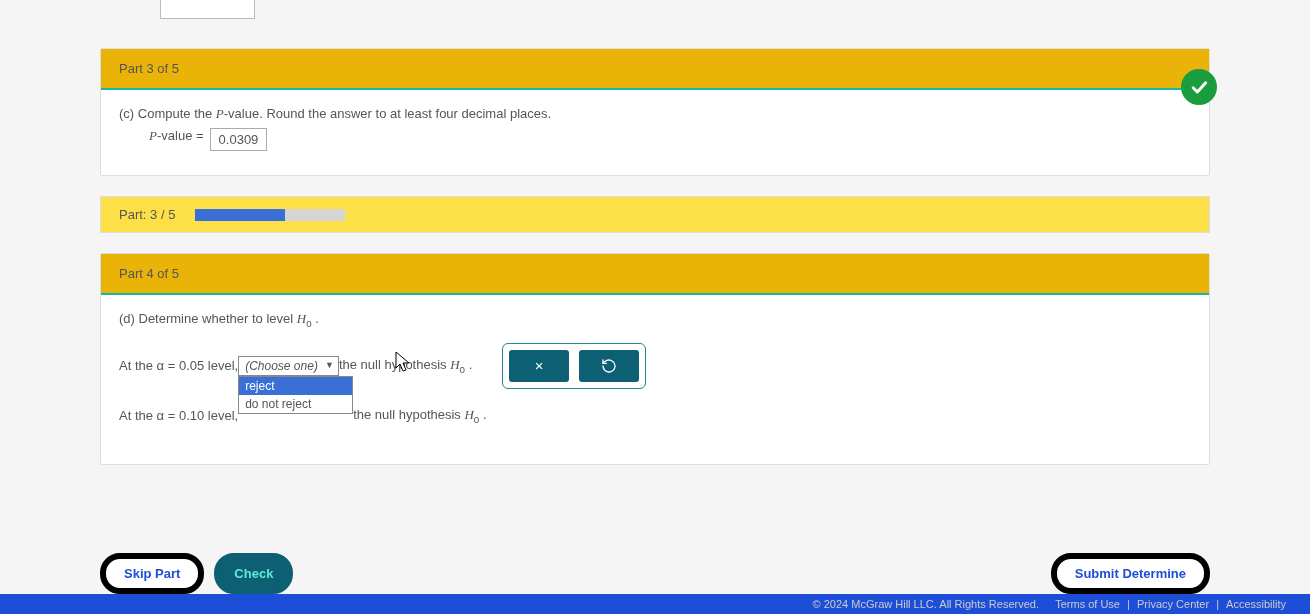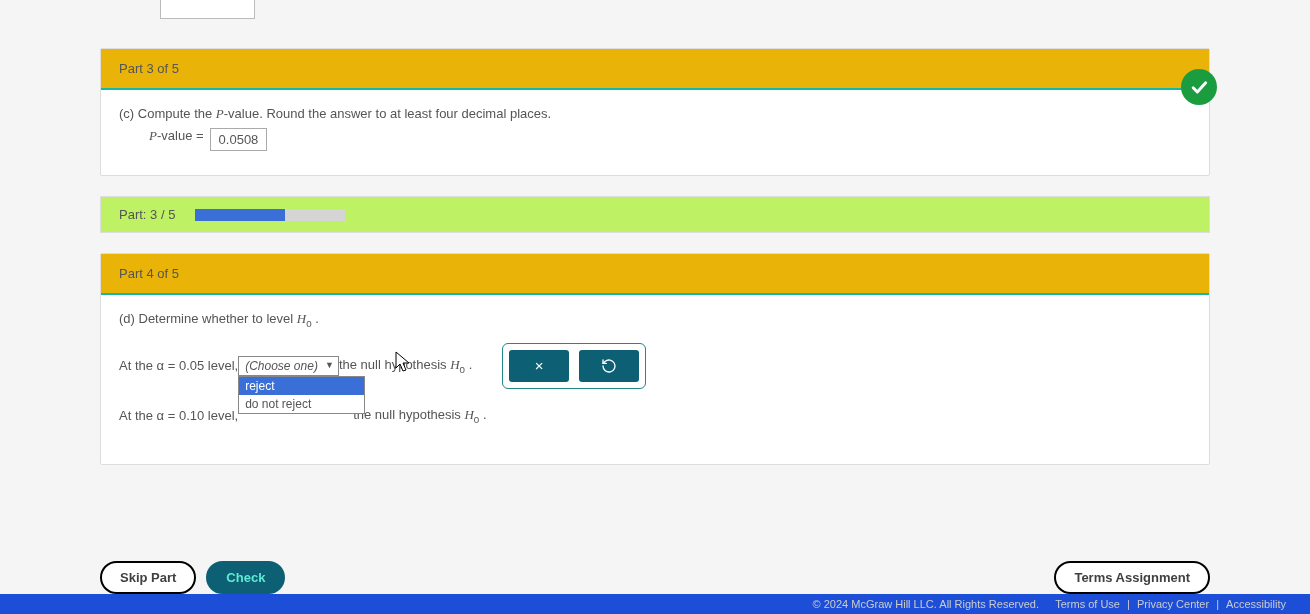--- a/index.html
+++ b/index.html
@@ -66,21 +66,21 @@
       gap: 6px;
     }
     .value-box {
       border: 1px solid #aaa;
       padding: 3px 8px;
       font-size: 13px;
       display: inline-block;
       background: #fff;
     }
     .progress-row {
-      background: #bef264;
+      background: #fde047;
       border: 1px solid #ddd;
       padding: 10px 18px;
       font-size: 13px;
       color: #555;
       display: flex;
       align-items: center;
       gap: 20px;
       margin-bottom: 20px;
     }
     .progress-bar {
@@ -122,21 +122,21 @@
       position: absolute;
       right: 4px;
       top: 3px;
       font-size: 9px;
       color: #555;
     }
     .dropdown-menu {
       position: absolute;
       top: 100%;
       left: 0;
-      width: 127px;
+      width: 115px;
       border: 1px solid #888;
       background: #fff;
       z-index: 10;
       font-size: 12px;
     }
     .dropdown-option {
       padding: 2px 6px;
       cursor: pointer;
     }
     .dropdown-option.selected {
@@ -174,22 +174,22 @@
     .footer-bar {
       position: absolute;
       bottom: 20px;
       left: 100px;
       right: 100px;
       display: flex;
       justify-content: space-between;
       align-items: center;
     }
     .btn-outline {
-      border: 2px solid #000000;
-      color: #404040;
+      border: 6px solid #000000;
+      color: #1d4ed8;
       background: #fff;
       padding: 7px 18px;
       border-radius: 20px;
       font-size: 13px;
       font-weight: bold;
       cursor: pointer;
     }
     .btn-solid {
       border: 2px solid #0d6073;
       color: #5eead4;
@@ -233,21 +233,21 @@
       <svg viewBox="0 0 24 24" fill="none" stroke="#fff" stroke-width="3.5" stroke-linecap="round" stroke-linejoin="round">
           <polyline points="5 13 10 18 20 7"></polyline>
         </svg>
     </div>
     <div class="panel-body">
       <div>
         <span>(c) Compute the </span><span class="math-i">P</span><span>-value. Round the answer to at least four decimal places.</span>
       </div>
       <div class="pvalue-row">
         <span><span class="math-i">P</span><span>-value =</span></span>
-        <span class="value-box">0.0508</span>
+        <span class="value-box">0.0309</span>
       </div>
     </div>
   </div>
 
   <div class="progress-row">
     <span>Part: 3 / 5</span>
     <div class="progress-bar">
       <div class="progress-fill" style="width:60%"></div>
     </div>
   </div>
@@ -295,21 +295,21 @@
     </div>
   </div>
 </div>
 
 <div class="footer-bar">
   <div class="footer-left">
     <button class="btn-outline">Skip Part</button>
     <button class="btn-solid">Check</button>
   </div>
   <div class="footer-right">
-    <button class="btn-outline">Terms Assignment</button>
+    <button class="btn-outline">Submit Determine</button>
   </div>
 </div>
 
 <div class="copyright-bar">
   <span>© 2024 McGraw Hill LLC. All Rights Reserved.</span>
   &nbsp;&nbsp;
   <a href="#">Terms of Use</a> |
   <a href="#">Privacy Center</a> |
   <a href="#">Accessibility</a>
 </div>

